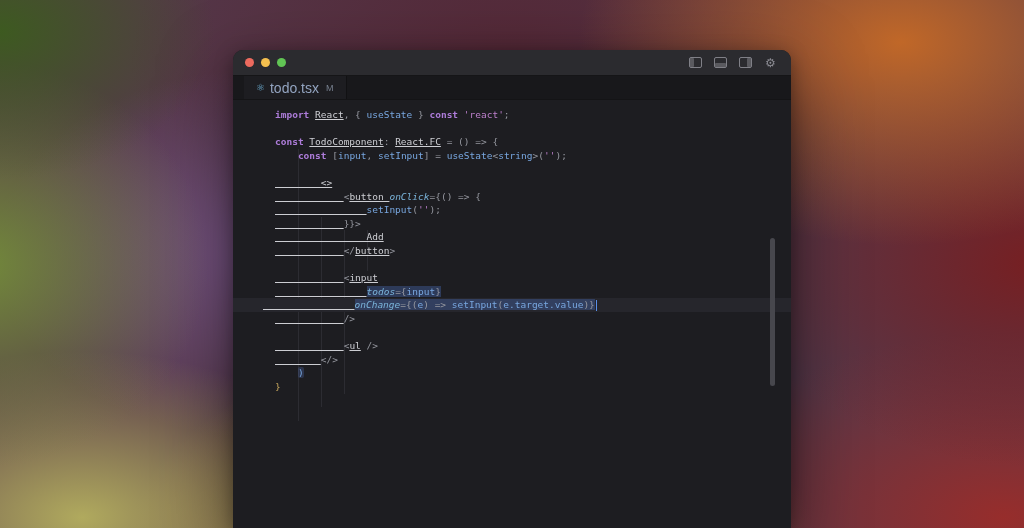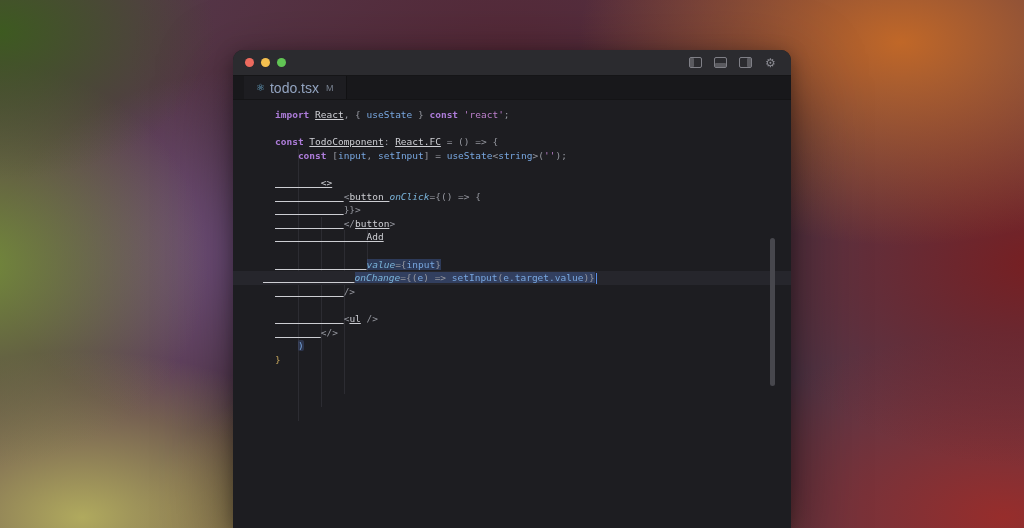--- a/index.html
+++ b/index.html
@@ -132,25 +132,27 @@
         <div class="guide" style="left: calc(8ch + 42px); top: 116.8px; height: 190.4px;"></div>
         <div class="guide" style="left: calc(12ch + 42px); top: 130.4px; height: 163.2px;"></div>
         <div class="guide" style="left: calc(16ch + 42px); top: 130.4px; height: 40.8px;"></div>
         <div class="line"><span class="tk-k">import </span><span class="tk-p">React</span><span class="tk-u">, { </span><span class="tk-v">useState</span><span class="tk-u"> } </span><span class="tk-k">const </span><span class="tk-s">'react'</span><span class="tk-u">;</span></div>
         <div class="line"></div>
         <div class="line"><span class="tk-k">const </span><span class="tk-p">TodoComponent</span><span class="tk-u">: </span><span class="tk-p">React.FC</span><span class="tk-u"> = () =&gt; {</span></div>
         <div class="line"><span class="tk-u">    </span><span class="tk-k">const </span><span class="tk-u">[</span><span class="tk-v">input</span><span class="tk-u">, </span><span class="tk-v">setInput</span><span class="tk-u">] = </span><span class="tk-v">useState</span><span class="tk-u">&lt;</span><span class="tk-v">string</span><span class="tk-u">&gt;(</span><span class="tk-s">''</span><span class="tk-u">);</span></div>
         <div class="line"></div>
         <div class="line"><span class="tk-p">        &lt;&gt;</span></div>
         <div class="line"><span class="tk-p">            </span><span class="tk-u">&lt;</span><span class="tk-p">button </span><span class="tk-a">onClick</span><span class="tk-u">={() =&gt; {</span></div>
+        <div class="line"><span class="tk-p">                </span><span class="tk-v">setInput</span><span class="tk-u">(</span><span class="tk-s">''</span><span class="tk-u">);</span></div>
         <div class="line"><span class="tk-p">            </span><span class="tk-u">}}&gt;</span></div>
+        <div class="line"><span class="tk-p">                Add</span></div>
         <div class="line"><span class="tk-p">            </span><span class="tk-u">&lt;/</span><span class="tk-p">button</span><span class="tk-u">&gt;</span></div>
-        <div class="line"><span class="tk-p">                Add</span></div>
         <div class="line"></div>
-        <div class="line"><span class="tk-p">                </span><span class="tk-a sel">value</span><span class="tk-u sel">={</span><span class="tk-v sel">input</span><span class="tk-u sel">}</span></div>
+        <div class="line"><span class="tk-p">            </span><span class="tk-u">&lt;</span><span class="tk-p">input</span></div>
+        <div class="line"><span class="tk-p">                </span><span class="tk-a sel">todos</span><span class="tk-u sel">={</span><span class="tk-v sel">input</span><span class="tk-u sel">}</span></div>
         <div class="line current"><span class="tk-p">                </span><span class="tk-a sel">onChange</span><span class="tk-u sel">={(</span><span class="tk-v sel">e</span><span class="tk-u sel">) =&gt; </span><span class="tk-v sel">setInput</span><span class="tk-u sel">(</span><span class="tk-v sel">e.target.value</span><span class="tk-u sel">)}</span><span class="cursor"></span></div>
         <div class="line"><span class="tk-p">            </span><span class="tk-u">/&gt;</span></div>
         <div class="line"></div>
         <div class="line"><span class="tk-p">            </span><span class="tk-u">&lt;</span><span class="tk-p">ul</span><span class="tk-u"> /&gt;</span></div>
         <div class="line"><span class="tk-p">        </span><span class="tk-u">&lt;/&gt;</span></div>
         <div class="line"><span class="tk-u">    </span><span class="tk-b">)</span></div>
         <div class="line"><span class="tk-g">}</span></div>
       </div>
     <div class="scrollbar-thumb"></div>
   </div>

